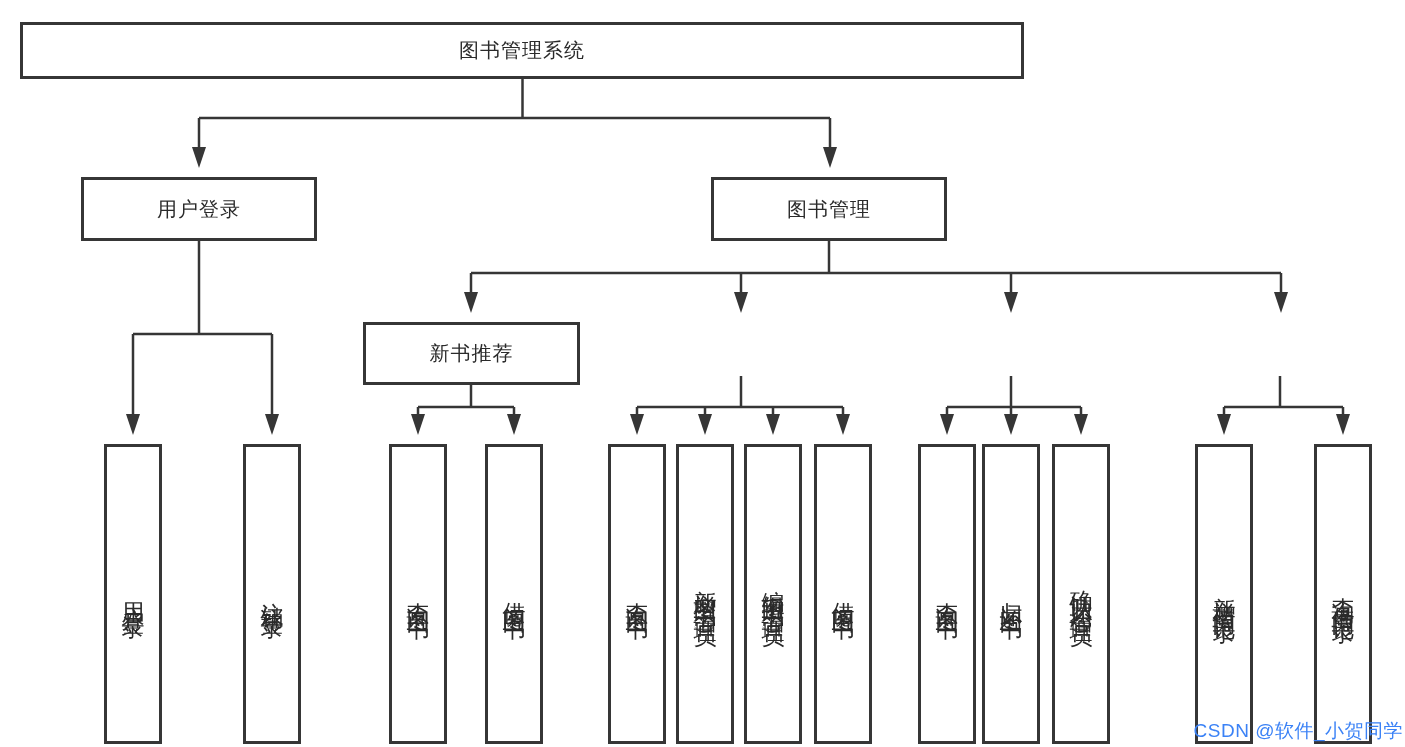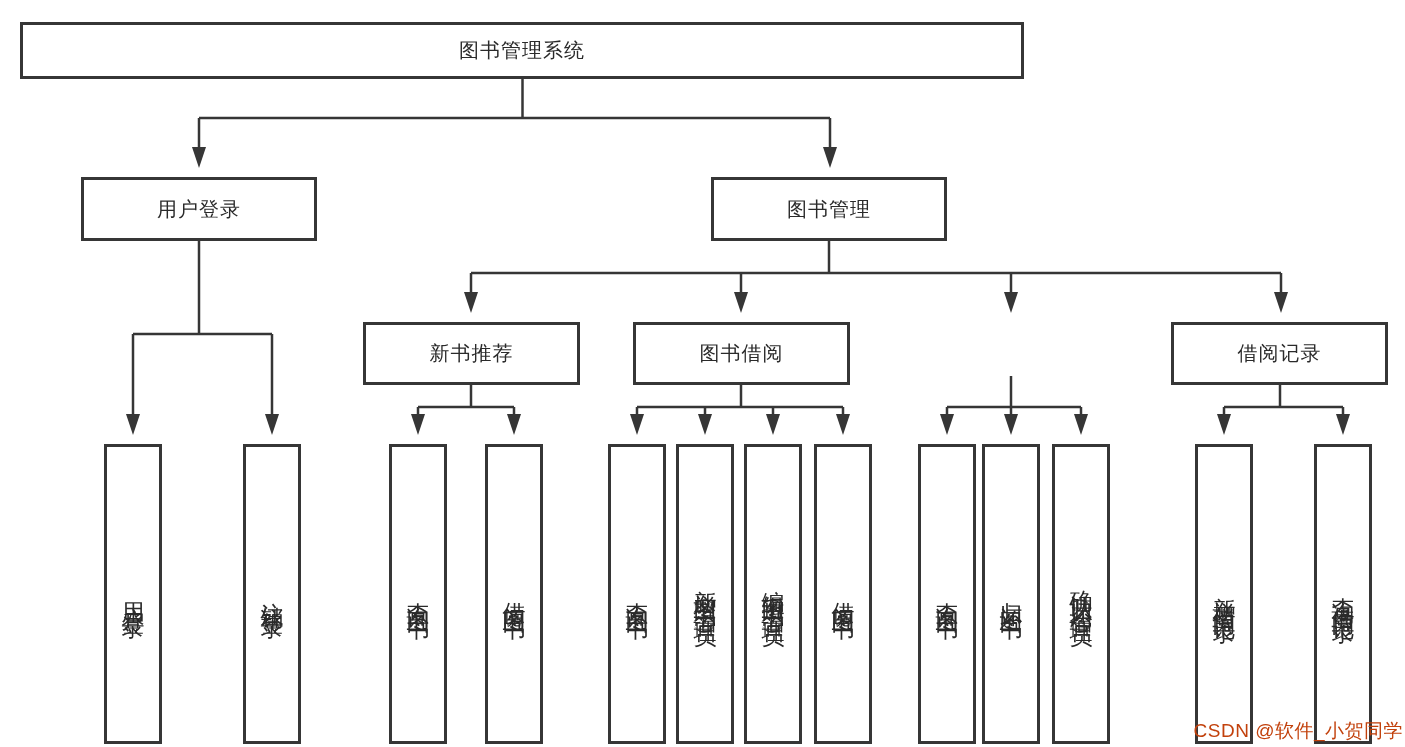--- a/index.html
+++ b/index.html
@@ -41,21 +41,21 @@
   #n-l3-3   {left:1171px;top:313px; width:217px;  height:63px;}
   #n-lg-0 {left:104px;}  #n-lg-1 {left:243px;}
   #n-nb-0 {left:389px;}  #n-nb-1 {left:485px;}
   #n-bw-0 {left:608px;}  #n-bw-1 {left:676px;}  #n-bw-2 {left:744px;}  #n-bw-3 {left:814px;}
   #n-cb-0 {left:918px;}  #n-cb-1 {left:982px;}  #n-cb-2 {left:1052px;}
   #n-br-0 {left:1195px;} #n-br-1 {left:1314px;}
   .watermark{
     position:absolute;
     right:2px;bottom:3px;
     font-size:19px;
-    color:#c2410c;
+    color:#3b82f6;
     letter-spacing:0.5px;
     white-space:nowrap;
   }
 </style>
 </head>
 <body>
 
 <div class="canvas">
 
   <svg class="wires" viewBox="0 0 1405 747" xmlns="http://www.w3.org/2000/svg">
@@ -131,26 +131,20 @@
   <div class="node hbox" id="n-login">
     <span>用户登录</span>
   </div>
   <div class="node hbox" id="n-mgmt">
     <span>图书管理</span>
   </div>
 
   <div class="node hbox" id="n-l3-0">
     <span>新书推荐</span>
   </div>
-  <div class="node hbox" id="n-l3-1">
-    <span>图书借阅</span>
-  </div>
-  <div class="node hbox" id="n-l3-3">
-    <span>借阅记录</span>
-  </div>
 
   <div class="node vbox" id="n-lg-0">
     <span class="vtext">用户登录</span>
   </div>
   <div class="node vbox" id="n-lg-1">
     <span class="vtext">注销登录</span>
   </div>
 
   <div class="node vbox" id="n-nb-0">
     <span class="vtext">查询图书</span>

